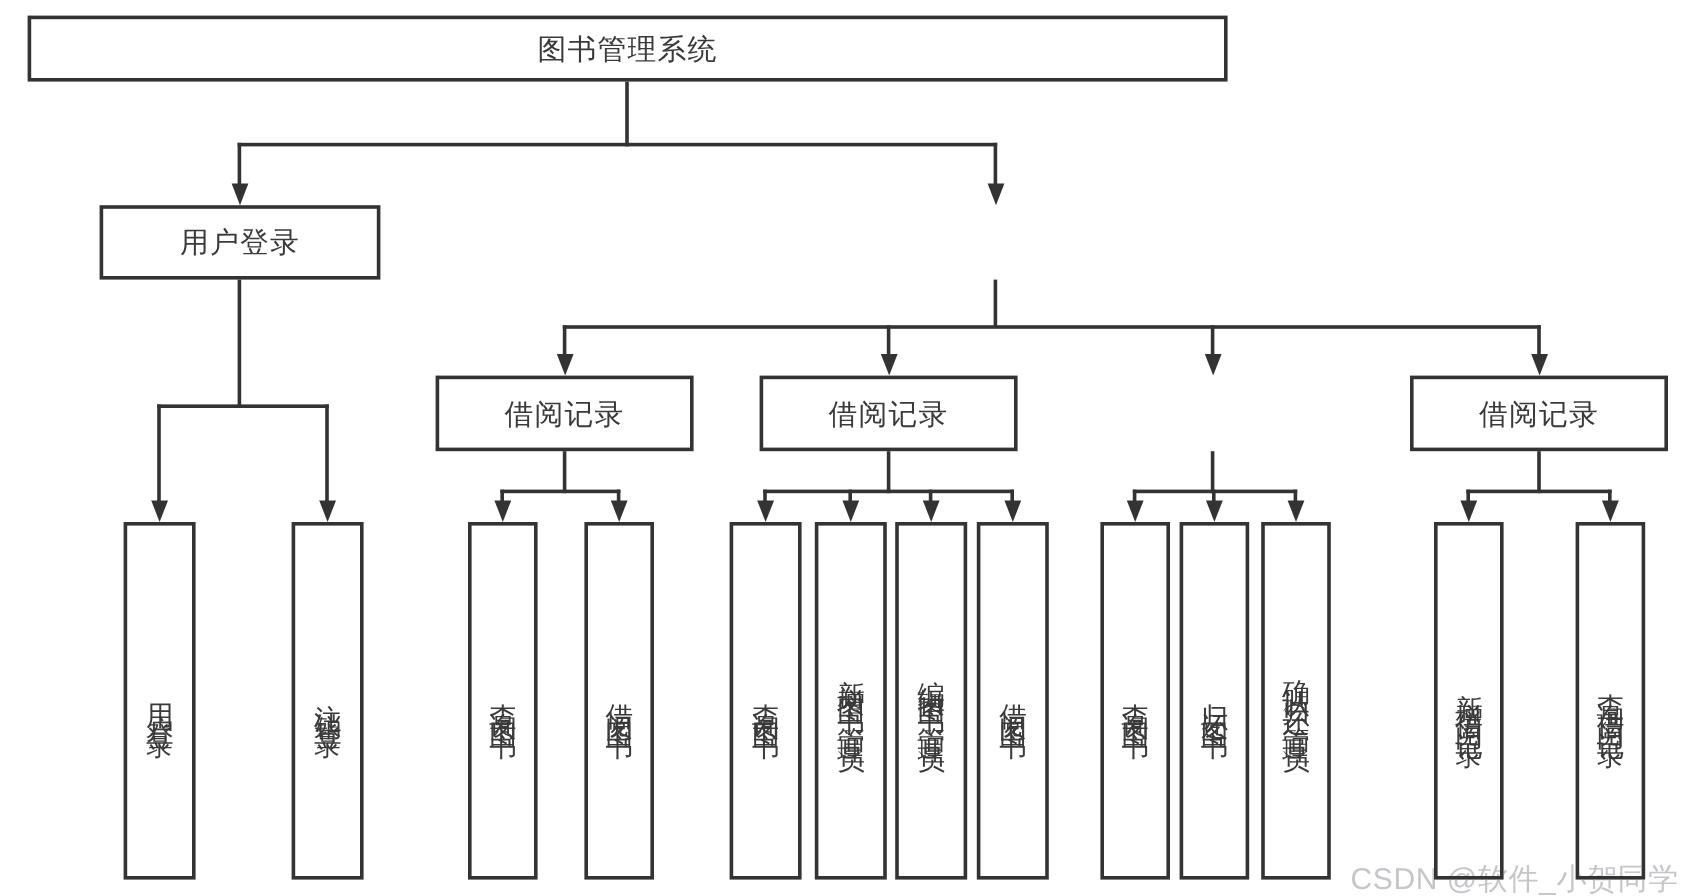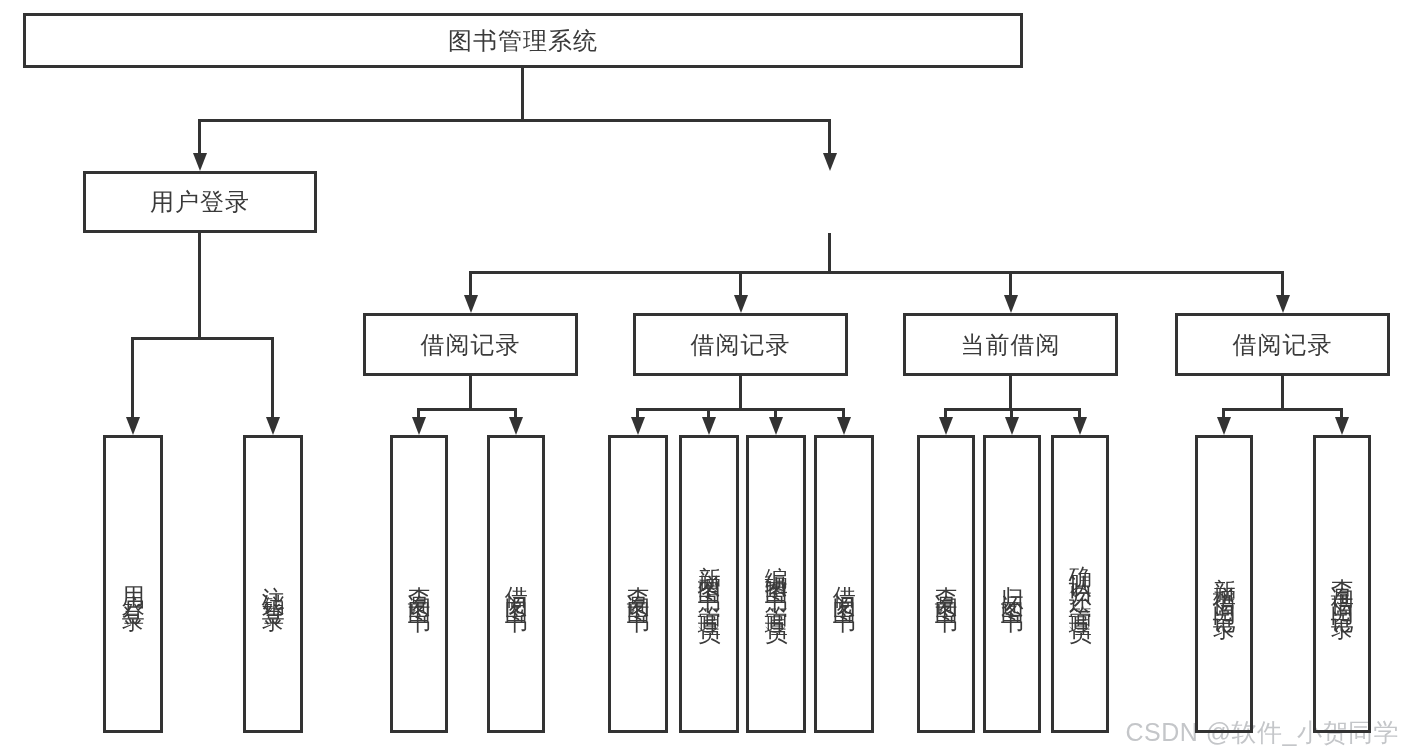--- a/index.html
+++ b/index.html
@@ -108,23 +108,20 @@
   <div class="arrow" style="left:734px;top:295px"></div>
   <div class="arrow" style="left:1004px;top:295px"></div>
   <div class="arrow" style="left:1276px;top:295px"></div>
 
   <div class="hbox" style="left:363px;top:313px;width:215px;height:63px">
     <span class="lbl">借阅记录</span>
   </div>
   <div class="hbox" style="left:633px;top:313px;width:215px;height:63px">
     <span class="lbl">借阅记录</span>
   </div>
-  <div class="hbox" style="left:903px;top:313px;width:215px;height:63px">
-    <span class="lbl">当前借阅</span>
-  </div>
   <div class="hbox" style="left:1175px;top:313px;width:215px;height:63px">
     <span class="lbl">借阅记录</span>
   </div>
 
   <div class="vline" style="left:469px;top:376px;height:35px"></div>
   <div class="hline" style="left:417px;top:408px;width:100px"></div>
   <div class="vline" style="left:417px;top:408px;height:13px"></div>
   <div class="vline" style="left:514px;top:408px;height:13px"></div>
   <div class="arrow" style="left:412px;top:417px"></div>
   <div class="arrow" style="left:509px;top:417px"></div>

